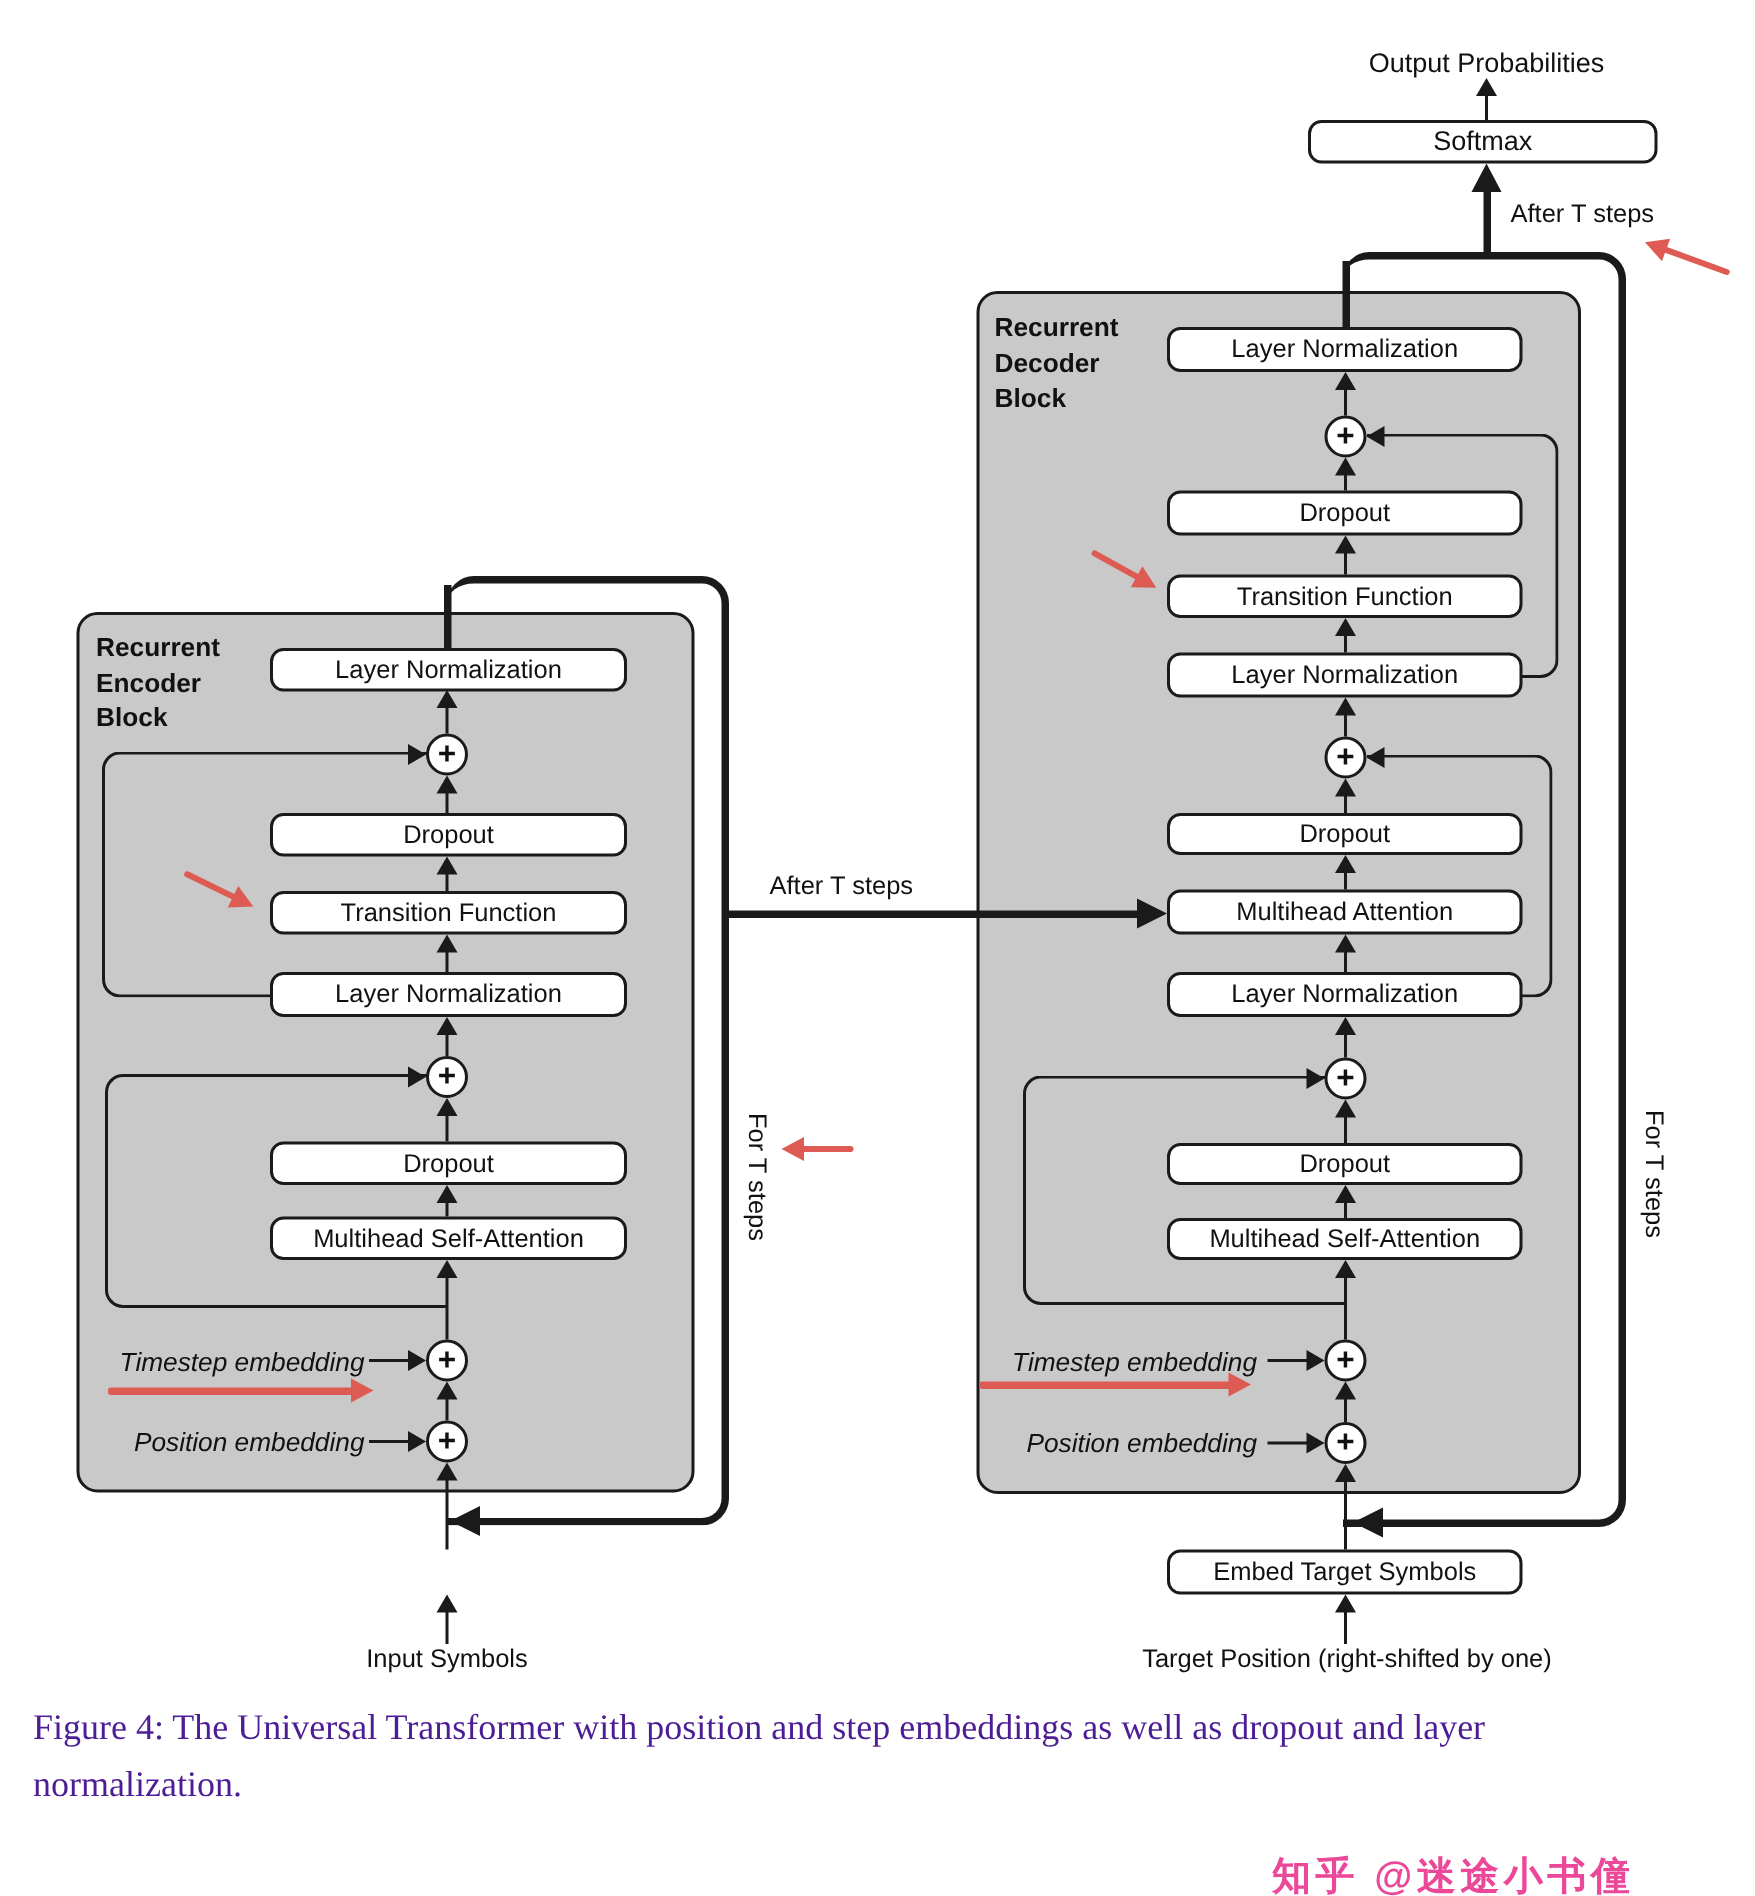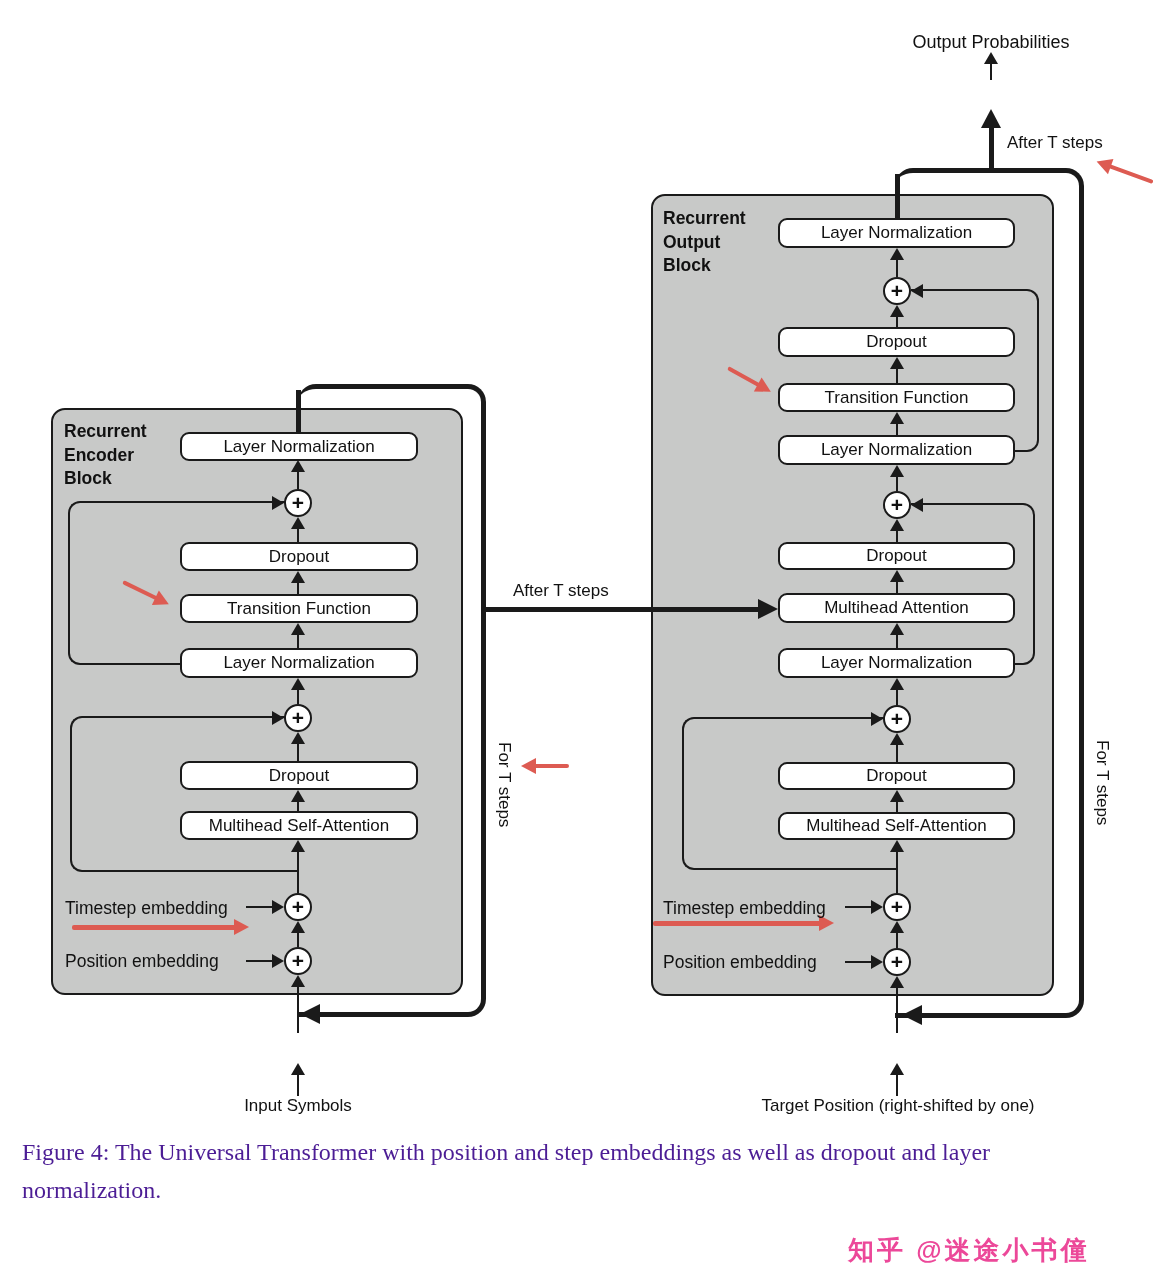--- a/index.html
+++ b/index.html
@@ -20,39 +20,42 @@
   .ah-left{position:absolute;width:0;height:0;border-top:7px solid transparent;border-bottom:7px solid transparent;
            border-right:12px solid #1a1a1a;z-index:2;}
   .bah-up{position:absolute;width:0;height:0;border-left:10px solid transparent;border-right:10px solid transparent;
           border-bottom:19px solid #1a1a1a;z-index:2;}
   .bah-right{position:absolute;width:0;height:0;border-top:10px solid transparent;border-bottom:10px solid transparent;
              border-left:20px solid #1a1a1a;z-index:2;}
   .bah-left{position:absolute;width:0;height:0;border-top:10px solid transparent;border-bottom:10px solid transparent;
             border-right:20px solid #1a1a1a;z-index:2;}
   .blocktitle{position:absolute;font-size:17.5px;font-weight:bold;line-height:23.5px;z-index:5;}
   .lbl{position:absolute;font-size:17.5px;z-index:5;white-space:nowrap;}
-  .lbl-r{text-align:left;}
+  .lbl-r{text-align:right;font-style:italic;}
   .vert{writing-mode:vertical-rl;}
   .redline{position:absolute;background:#dd5b52;border-radius:2px;z-index:4;}
   .rah-right{position:absolute;width:0;height:0;border-top:8px solid transparent;border-bottom:8px solid transparent;
              border-left:15px solid #dd5b52;z-index:4;}
   .rah-left{position:absolute;width:0;height:0;border-top:8px solid transparent;border-bottom:8px solid transparent;
             border-right:15px solid #dd5b52;z-index:4;}
   .redwrap{position:absolute;z-index:4;height:0;transform-origin:0 0;}
   .caption{position:absolute;font-family:"Liberation Serif",serif;font-size:24px;color:#4c1d95;z-index:5;white-space:nowrap;}
   .watermark{position:absolute;font-size:26px;font-weight:600;color:#ec4899;letter-spacing:3px;z-index:5;white-space:nowrap;margin-top:36px;}
 </style>
 </head>
 <body>
 
 <div id="canvas">
 
   <div class="lbl" style="left:866px;top:32px;width:250px;text-align:center;font-size:18px;">Output Probabilities</div>
   <div class="vline" style="left:990px;top:63px;width:2px;height:17px;"></div>
   <div class="ah-up" style="left:984px;top:52px;"></div>
+  <div class="box" style="left:872px;top:80px;width:233px;height:29px;font-size:18px;">
+    <span>Softmax</span>
+  </div>
   <div class="vline" style="left:989px;top:126px;width:5px;height:46px;"></div>
   <div class="bah-up" style="left:981px;top:109px;"></div>
   <div class="lbl" style="left:1007px;top:133px;font-size:17px;">After T steps</div>
 
   <div class="gray" style="left:51px;top:408px;width:412px;height:587px;"></div>
   <div class="blocktitle" style="left:64px;top:420px;">
     <div>Recurrent</div>
     <div>Encoder</div>
     <div>Block</div>
   </div>
@@ -131,21 +134,21 @@
     </div>
 
   <div class="lbl lbl-r" style="left:65px;top:898px;width:178px;">Timestep embedding</div>
   <div class="lbl lbl-r" style="left:65px;top:951px;width:178px;">Position embedding</div>
 
   <div class="lbl" style="left:148px;top:1096px;width:300px;text-align:center;font-size:17px;">Input Symbols</div>
 
   <div class="gray" style="left:651px;top:194px;width:403px;height:802px;"></div>
   <div class="blocktitle" style="left:663px;top:207px;">
     <div>Recurrent</div>
-    <div>Output</div>
+    <div>Decoder</div>
     <div>Block</div>
   </div>
 
   <div class="loop" style="left:895px;top:168px;width:189px;height:850px;border-top-width:5px;border-right-width:5px;border-bottom-width:5px;border-radius:18px 18px 18px 0;"></div>
   <div class="vline" style="left:895px;top:174px;width:5px;height:44px;"></div>
   <div class="bah-left" style="left:902px;top:1005px;"></div>
   <div class="lbl vert" style="left:1092px;top:740px;font-size:17px;">For T steps</div>
 
   <div class="loop" style="left:911px;top:289px;width:128px;height:163px;border-top-width:2px;border-right-width:2px;border-bottom-width:2px;border-radius:0 12px 12px 0;"></div>
   <div class="ah-left" style="left:911px;top:284px;"></div>
@@ -229,20 +232,23 @@
   <div class="circle" style="left:883px;top:893px;">
     <span>+</span>
     </div>
   <div class="circle" style="left:883px;top:948px;">
     <span>+</span>
     </div>
 
   <div class="lbl lbl-r" style="left:663px;top:898px;width:175px;">Timestep embedding</div>
   <div class="lbl lbl-r" style="left:663px;top:952px;width:175px;">Position embedding</div>
 
+  <div class="box" style="left:778px;top:1033px;width:237px;height:30px;">
+    <span>Embed Target Symbols</span>
+    </div>
   <div class="lbl" style="left:698px;top:1096px;width:400px;text-align:center;font-size:17px;">Target Position (right-shifted by one)</div>
 
   <div class="redwrap" style="left:123px;top:582px;width:53px;transform:rotate(26deg);">
     <div class="redline" style="left:0;top:-2px;width:38px;height:4px;"></div>
     <div class="rah-right" style="left:36px;top:-8px;"></div>
   </div>
   <div class="redwrap" style="left:728px;top:368px;width:51px;transform:rotate(29deg);">
     <div class="redline" style="left:0;top:-2px;width:36px;height:4px;"></div>
     <div class="rah-right" style="left:34px;top:-8px;"></div>
   </div>

